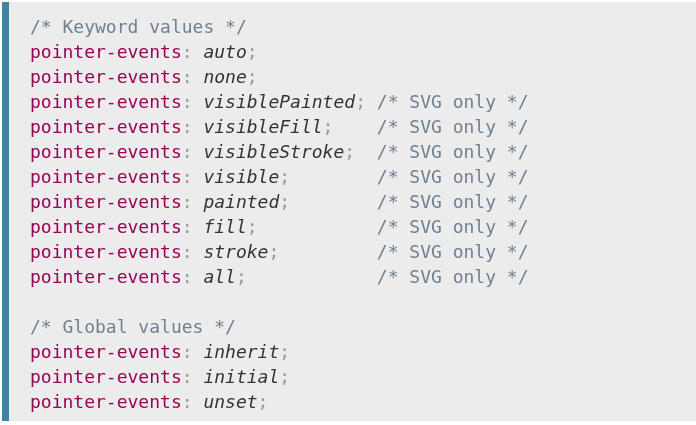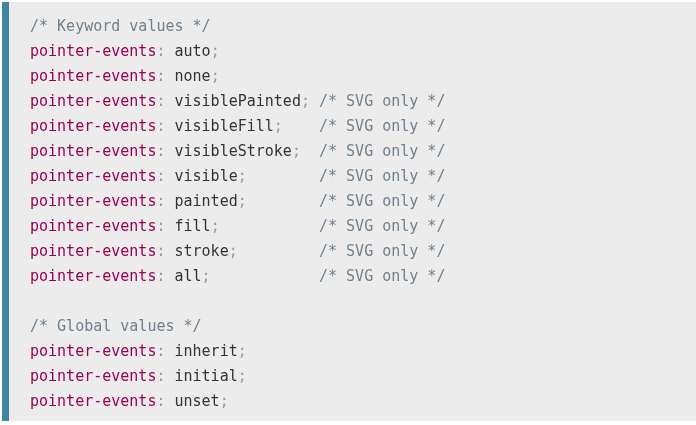--- a/index.html
+++ b/index.html
@@ -11,30 +11,30 @@
     overflow: hidden;
   }
   .code-block {
     box-sizing: border-box;
     margin: 2px 0 0 2px;
     width: 694px;
     background: var(--background, #ececec);
     border-left: 7px solid var(--border, #4084a5);
     padding: 12px 16px 7px 21px;
     font-family: "DejaVu Sans Mono", "Liberation Mono", monospace;
-    font-size: 15px;
+    font-size: 18px;
     line-height: 25px;
     white-space: pre;
     overflow: hidden;
   }
   .code-line {
     height: 25px;
     white-space: pre;
   }
   .tok-property   { color: var(--property, #990055); }
   .tok-punct      { color: var(--punctuation, #999999); }
-  .tok-value      { color: var(--value, #333333); }
+  .tok-value      { color: var(--value, #333333); font-style: italic; }
   .tok-comment    { color: var(--comment, #708090); }
 </style>
 </head>
 <body>
 
 <pre class="code-block" id="code-block"><div class="code-line"><span class="tok-comment">/* Keyword values */</span></div><div class="code-line"><span class="tok-property">pointer-events</span><span class="tok-punct">:</span><span class="tok-value"> auto</span><span class="tok-punct">;</span></div><div class="code-line"><span class="tok-property">pointer-events</span><span class="tok-punct">:</span><span class="tok-value"> none</span><span class="tok-punct">;</span></div><div class="code-line"><span class="tok-property">pointer-events</span><span class="tok-punct">:</span><span class="tok-value"> visiblePainted</span><span class="tok-punct">;</span><span class="tok-value"> </span><span class="tok-comment">/* SVG only */</span></div><div class="code-line"><span class="tok-property">pointer-events</span><span class="tok-punct">:</span><span class="tok-value"> visibleFill</span><span class="tok-punct">;</span><span class="tok-value">    </span><span class="tok-comment">/* SVG only */</span></div><div class="code-line"><span class="tok-property">pointer-events</span><span class="tok-punct">:</span><span class="tok-value"> visibleStroke</span><span class="tok-punct">;</span><span class="tok-value">  </span><span class="tok-comment">/* SVG only */</span></div><div class="code-line"><span class="tok-property">pointer-events</span><span class="tok-punct">:</span><span class="tok-value"> visible</span><span class="tok-punct">;</span><span class="tok-value">        </span><span class="tok-comment">/* SVG only */</span></div><div class="code-line"><span class="tok-property">pointer-events</span><span class="tok-punct">:</span><span class="tok-value"> painted</span><span class="tok-punct">;</span><span class="tok-value">        </span><span class="tok-comment">/* SVG only */</span></div><div class="code-line"><span class="tok-property">pointer-events</span><span class="tok-punct">:</span><span class="tok-value"> fill</span><span class="tok-punct">;</span><span class="tok-value">           </span><span class="tok-comment">/* SVG only */</span></div><div class="code-line"><span class="tok-property">pointer-events</span><span class="tok-punct">:</span><span class="tok-value"> stroke</span><span class="tok-punct">;</span><span class="tok-value">         </span><span class="tok-comment">/* SVG only */</span></div><div class="code-line"><span class="tok-property">pointer-events</span><span class="tok-punct">:</span><span class="tok-value"> all</span><span class="tok-punct">;</span><span class="tok-value">            </span><span class="tok-comment">/* SVG only */</span></div><div class="code-line"> </div><div class="code-line"><span class="tok-comment">/* Global values */</span></div><div class="code-line"><span class="tok-property">pointer-events</span><span class="tok-punct">:</span><span class="tok-value"> inherit</span><span class="tok-punct">;</span></div><div class="code-line"><span class="tok-property">pointer-events</span><span class="tok-punct">:</span><span class="tok-value"> initial</span><span class="tok-punct">;</span></div><div class="code-line"><span class="tok-property">pointer-events</span><span class="tok-punct">:</span><span class="tok-value"> unset</span><span class="tok-punct">;</span></div></pre>
 
 </body></html>

